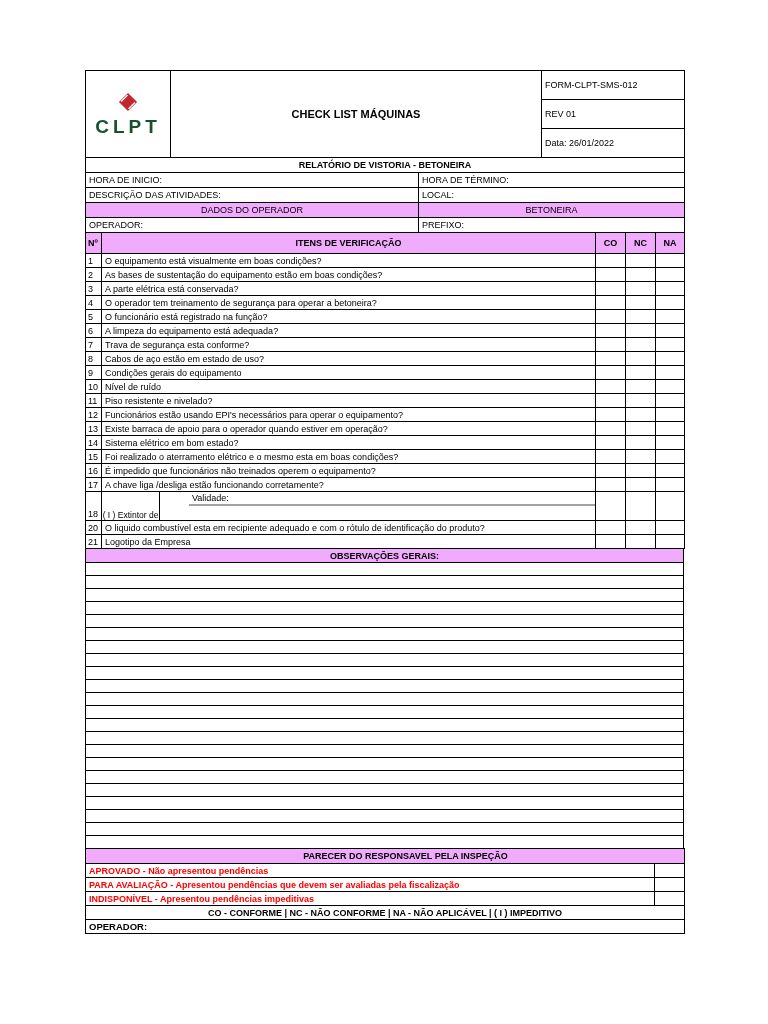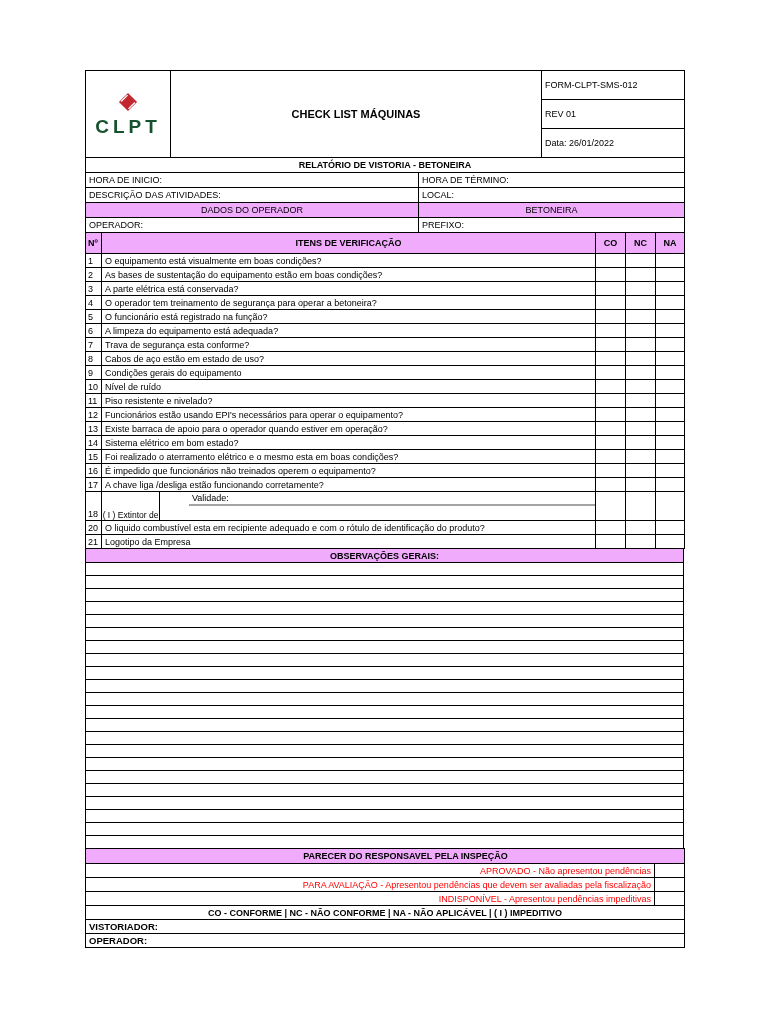--- a/index.html
+++ b/index.html
@@ -42,21 +42,21 @@
   .r19-validade { border-bottom: 2px solid #a3a3a3; padding: 1px 3px; display: flex; align-items: center; }
   .r19-pressao { padding: 1px 3px; display: flex; align-items: center; text-align: right; }
 
   
   .obs td { height: 13px; }
   .obs .obs-title { height: 14px; }
 
   
   .par td { height: 14px; }
   .par .par-title { height: 15px; padding-left: 44px; }
-  .red-option { color: #ff0000; font-weight: normal; text-align: right; }
+  .red-option { color: #ff0000; font-weight: bold; }
   .legend-cell { height: 15px; text-align: center; font-weight: bold; }
   .sign-cell { height: 16px; font-weight: bold; font-size: 9.5px; }
 </style>
 </head>
 <body>
 
 <div class="page">
 
   <table class="hdr">
     <colgroup>
@@ -433,21 +433,18 @@
         <tr>
           <td class="red-option">INDISPONÍVEL - Apresentou pendências impeditivas</td>
           <td class="check-cell"></td>
         </tr>
       </tbody>
     <tbody>
       <tr>
         <td colspan="2" class="legend-cell">CO - CONFORME | NC - NÃO CONFORME  |  NA - NÃO APLICÁVEL  | ( I ) IMPEDITIVO</td>
       </tr>
       <tr>
-        <td colspan="2" class="sign-cell">VISTORIADOR:</td>
-      </tr>
-      <tr>
         <td colspan="2" class="sign-cell">OPERADOR:</td>
       </tr>
     </tbody>
   </table>
 
 </div>
 
 </body></html>

